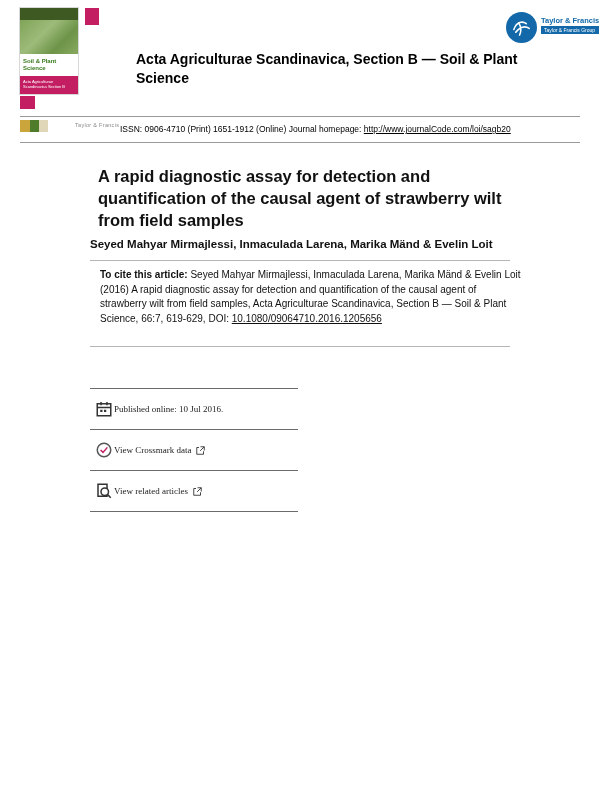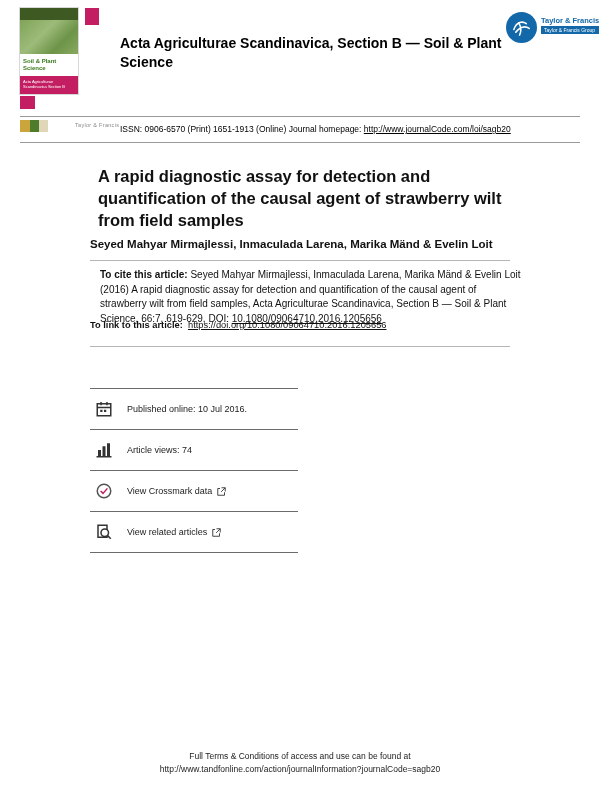--- a/index.html
+++ b/index.html
@@ -26,21 +26,21 @@
   .frag-1{left:85px;top:8px;width:14px;height:17px;}
   .frag-2{left:20px;top:96px;width:15px;height:13px;}
   .mini-strip{position:absolute;left:20px;top:120px;width:28px;height:12px;display:flex;}
   .mini-strip i{display:block;height:100%;}
   .mini-strip .a{width:10px;background:#caa53c;}
   .mini-strip .b{width:9px;background:#4e7c2a;}
   .mini-strip .c{width:9px;background:#e0d7b8;}
   .mini-wordmark{position:absolute;left:75px;top:122px;font-size:5.5px;color:#8a8a8a;letter-spacing:.3px;}
 
   
-  .journal-title{position:absolute;left:120px;top:34px;width:400px;margin:0;font-size:14px;font-weight:bold;color:#000;line-height:1.35;}
+  .journal-title{position:absolute;left:120px;top:34px;width:400px;margin:16px;font-size:14px;font-weight:bold;color:#000;line-height:1.35;}
   .tf-logo{position:absolute;left:506px;top:12px;display:flex;align-items:flex-start;gap:4px;}
   .tf-circle{width:31px;height:31px;border-radius:50%;background:var(--tf-blue);display:flex;align-items:center;justify-content:center;flex:0 0 auto;}
   .tf-texts{display:flex;flex-direction:column;gap:1px;padding-top:4px;}
   .tf-line1{font-size:7.5px;font-weight:bold;color:var(--tf-blue);white-space:nowrap;}
   .tf-line2{font-size:5px;color:#fff;background:var(--tf-blue);padding:1px 3px;white-space:nowrap;}
 
   .rule{position:absolute;height:1px;background:var(--rule-gray);}
   .rule-issn-top{left:20px;top:116px;width:560px;}
   .rule-issn-bottom{left:20px;top:142px;width:560px;}
   .issn-row{position:absolute;left:120px;top:124px;width:470px;font-size:8.5px;color:#000;white-space:nowrap;}
@@ -50,21 +50,21 @@
   .article-title{position:absolute;left:90px;top:158px;width:438px;margin:8px;font-size:16.5px;font-weight:bold;color:#111;line-height:1.32;}
   .authors{position:absolute;left:90px;top:238px;width:450px;font-size:11.5px;font-weight:bold;color:#111;}
   .rule-authors{left:90px;top:260px;width:420px;background:#b5b5b5;}
   .cite-block{position:absolute;left:100px;top:268px;width:425px;font-size:10px;line-height:1.45;color:#111;}
   .bold{font-weight:bold;}
   .link-block{position:absolute;left:90px;top:320px;width:425px;font-size:9.3px;color:#111;}
   .rule-cite{left:90px;top:346px;width:420px;background:#b5b5b5;}
 
   
   .actions{position:absolute;left:90px;top:388px;width:208px;border-top:1px solid #6b6b6b;}
-  .action-row{display:flex;align-items:center;gap:13px;padding:10px 4px;border-bottom:1px solid #6b6b6b;}
+  .action-row{display:flex;align-items:center;padding:10px 4px;border-bottom:1px solid #6b6b6b;font-family:Liberation Serif, serif;}
   .action-icon{width:20px;height:20px;flex:0 0 auto;display:flex;align-items:center;justify-content:center;}
   .action-label{font-size:9px;color:#222;display:flex;align-items:center;gap:3px;}
   .ext{display:inline-flex;margin-left:2px;}
 
   
   .footer{position:absolute;left:0;top:750px;width:600px;text-align:center;font-size:8.5px;line-height:1.55;color:#222;}
 </style>
 </head>
 <body>
 
@@ -97,64 +97,50 @@
       </svg>
     </div>
     <div class="tf-texts">
       <span class="tf-line1">Taylor &amp; Francis</span>
       <span class="tf-line2">Taylor &amp; Francis Group</span>
     </div>
   </div>
 
   <div class="rule rule-issn-top"></div>
   <div class="issn-row">
-    <span>ISSN: 0906-6570 (Print) 1651-1913 (Online) Journal homepage: </span><span class="link">http://www.journalCode.com/loi/sagb20</span>
+    <span>ISSN: 0906-4710 (Print) 1651-1912 (Online) Journal homepage: </span><span class="link">http://www.journalCode.com/loi/sagb20</span>
   </div>
   <div class="rule rule-issn-bottom"></div>
 
   <h2 class="article-title">A rapid diagnostic assay for detection and quantification of the causal agent of strawberry wilt from field samples</h2>
   <div class="authors">Seyed Mahyar Mirmajlessi, Inmaculada Larena, Marika Mänd &amp; Evelin Loit</div>
   <div class="rule rule-authors"></div>
 
   <div class="cite-block">
     <span class="bold">To cite this article:</span><span> Seyed Mahyar Mirmajlessi, Inmaculada Larena, Marika Mänd &amp; Evelin Loit (2016) A rapid diagnostic assay for detection and quantification of the causal agent of strawberry wilt from field samples, Acta Agriculturae Scandinavica, Section B — Soil &amp; Plant Science, 66:7, 619-629, DOI: </span><span class="link">10.1080/09064710.2016.1205656</span>
-  </div>
-  <div class="link-block">
-    <span class="bold">To link to this article:</span>&nbsp;&nbsp;<span class="link">https://doi.org/10.1080/09064710.2016.1205656</span>
   </div>
   <div class="rule rule-cite"></div>
 
   <div class="actions">
 
     <div class="action-row">
       <span class="action-icon">
         <svg width="18" height="18" viewBox="0 0 24 24">
             <rect x="3" y="5" width="18" height="16" fill="none" stroke="#333" stroke-width="2"></rect>
             <line x1="3" y1="10" x2="21" y2="10" stroke="#333" stroke-width="2"></line>
             <line x1="8" y1="2.5" x2="8" y2="7" stroke="#333" stroke-width="2"></line>
             <line x1="16" y1="2.5" x2="16" y2="7" stroke="#333" stroke-width="2"></line>
             <rect x="7" y="13" width="3" height="3" fill="#333"></rect>
             <rect x="12" y="13" width="3" height="3" fill="#333"></rect>
           </svg>
       </span>
       <span class="action-label">Published online: 10 Jul 2016.</span>
     </div>
 
 
-    <div class="action-row">
-      <span class="action-icon">
-        <svg width="18" height="18" viewBox="0 0 24 24">
-            <rect x="4" y="12" width="4" height="8" fill="#333"></rect>
-            <rect x="10" y="7" width="4" height="13" fill="#333"></rect>
-            <rect x="16" y="3" width="4" height="17" fill="#333"></rect>
-            <line x1="2" y1="21" x2="22" y2="21" stroke="#333" stroke-width="2"></line>
-          </svg>
-      </span>
-      <span class="action-label">Article views: 74</span>
-    </div>
 
     <div class="action-row">
       <span class="action-icon">
         <svg width="18" height="18" viewBox="0 0 24 24">
             <circle cx="12" cy="12" r="9" fill="none" stroke="#555" stroke-width="2"></circle>
             <path d="M7.5 12 l3.2 3.2 L16.5 8.5" stroke="#c41e63" stroke-width="2" fill="none"></path>
           </svg>
       </span>
       <span class="action-label">
         <span>View Crossmark data</span>
@@ -183,18 +169,14 @@
               <path d="M4 2 H1 V11 H10 V7" fill="none" stroke="#333" stroke-width="1.2"></path>
               <path d="M6 1 H11 V6" fill="none" stroke="#333" stroke-width="1.2"></path>
               <line x1="11" y1="1" x2="5.5" y2="6.5" stroke="#333" stroke-width="1.2"></line>
             </svg>
         </span>
       </span>
     </div>
 
   </div>
 
-  <div class="footer">
-    <div>Full Terms &amp; Conditions of access and use can be found at</div>
-    <div>http://www.tandfonline.com/action/journalInformation?journalCode=sagb20</div>
-  </div>
 
 </div>
 
 </body></html>

